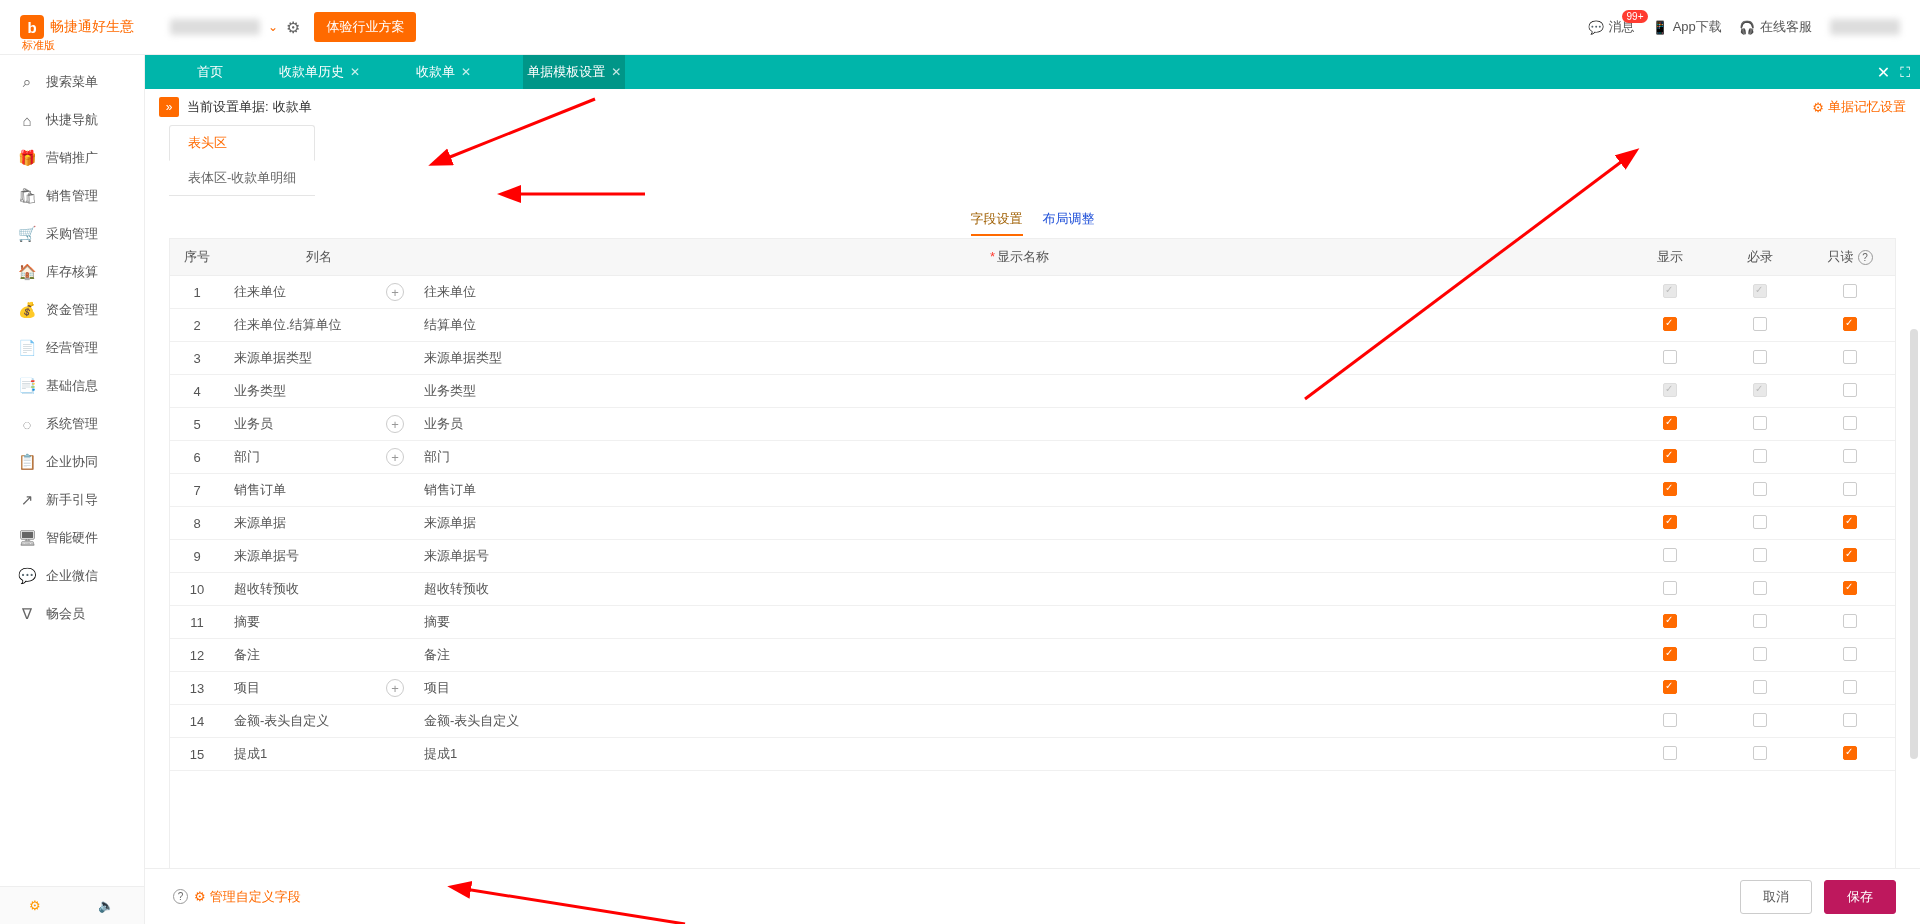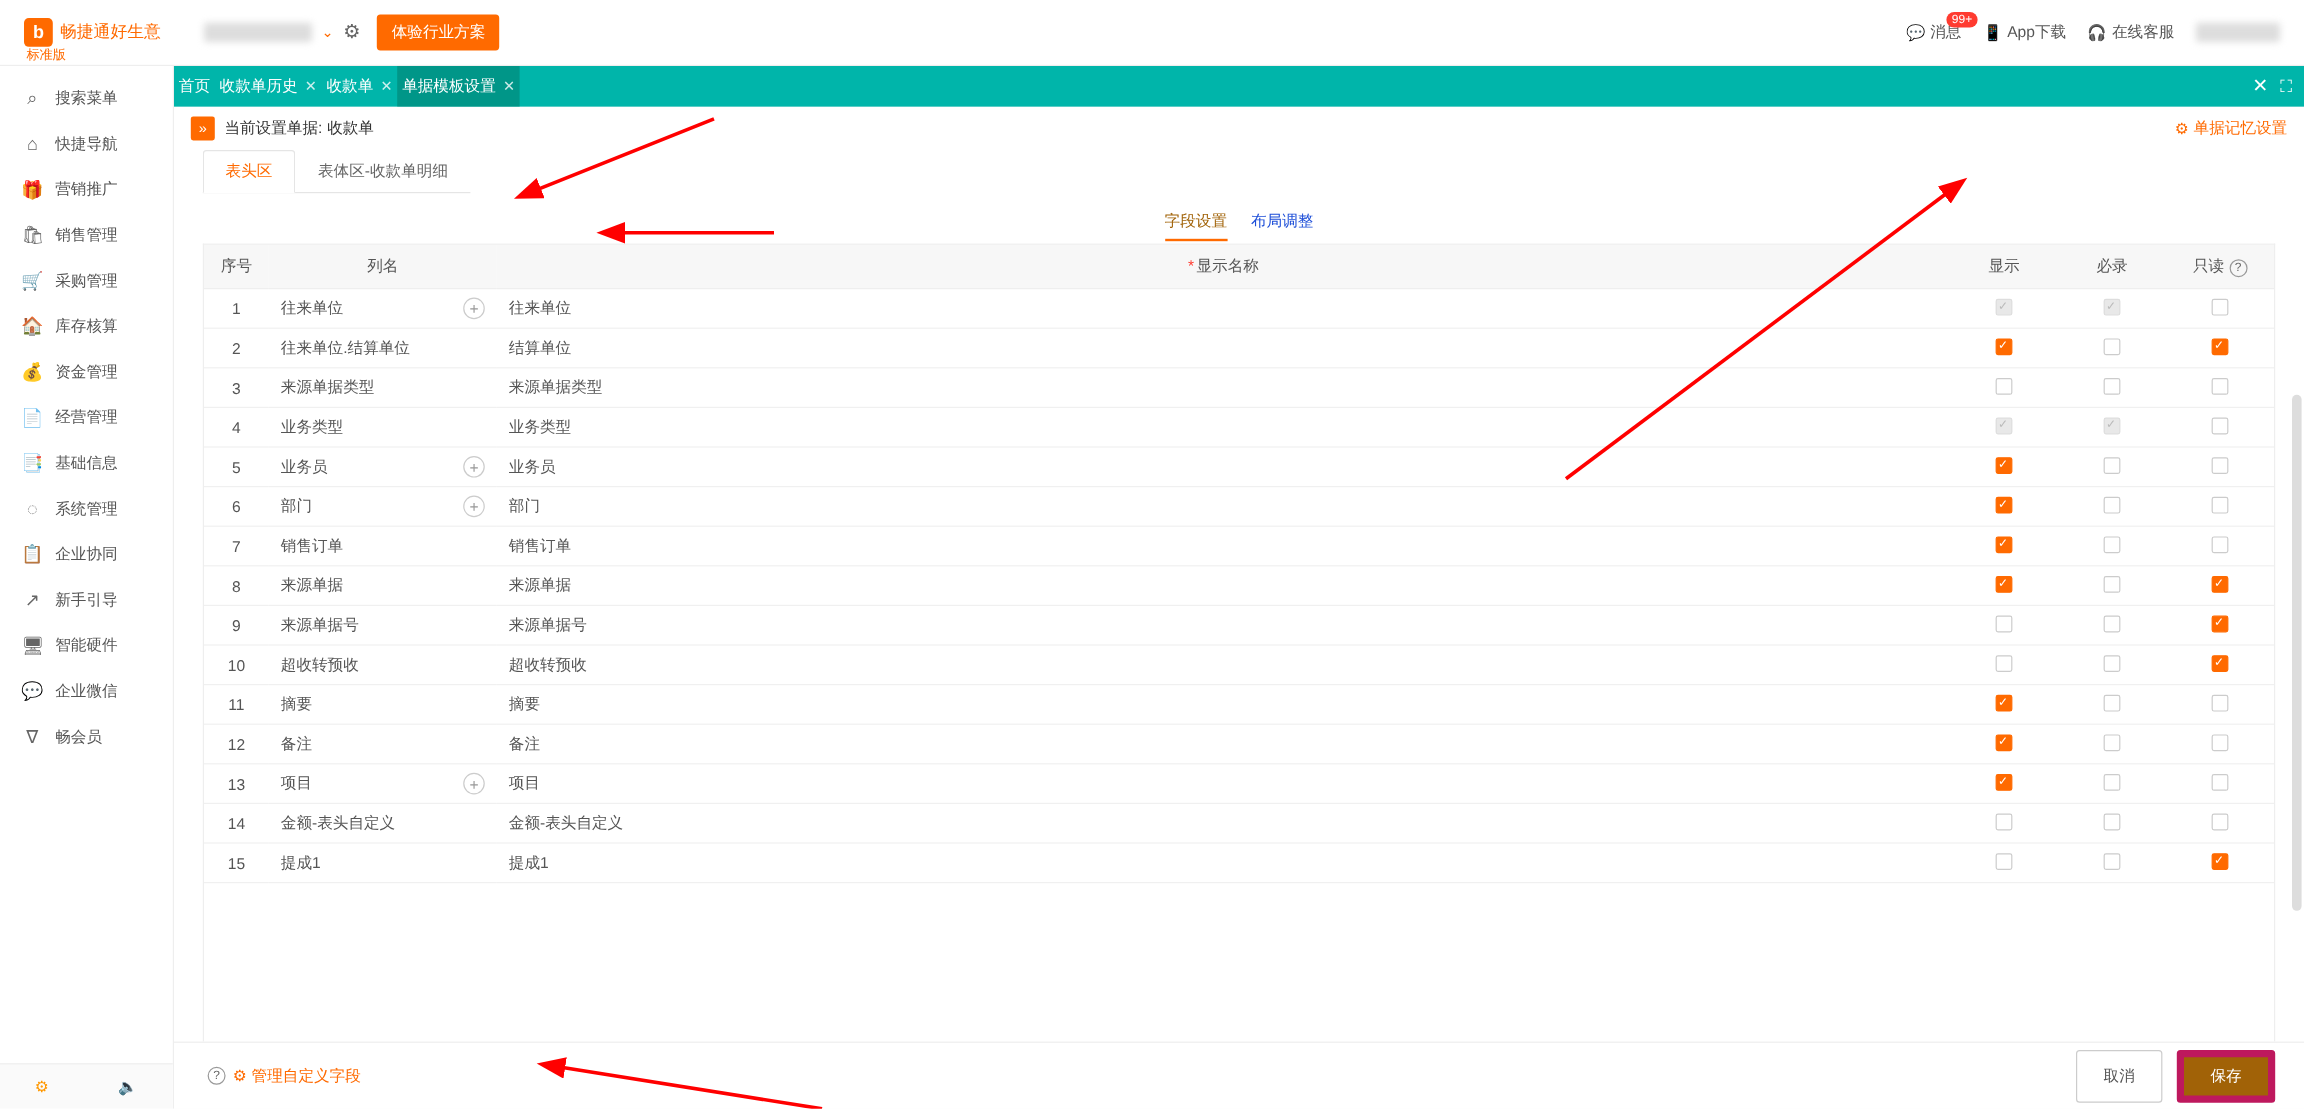--- a/index.html
+++ b/index.html
@@ -25,33 +25,33 @@
 .main-layout { display: flex; height: calc(924px - 55px); }
 .sidebar { width: 145px; border-right: 1px solid #eee; display: flex; flex-direction: column; }
 .sidebar-items { flex: 1; overflow-y: auto; padding-top: 8px; }
 .sidebar-item { display: flex; align-items: center; gap: 10px; padding: 10px 18px; color: #555; font-size: 13px; cursor: pointer; }
 .sidebar-item .icon { width: 18px; text-align: center; color: #666; font-size: 15px; }
 .sidebar-footer { height: 38px; background: #fafafa; border-top: 1px solid #eee; display: flex; align-items: center; justify-content: space-around; color: #ff9800; }
 
 
 .content { flex: 1; display: flex; flex-direction: column; background: #f5f5f5; }
 .tabbar { background: #00b5aa; height: 34px; display: flex; align-items: center; color: #fff; }
-.tab { padding: 0 4px; height: 34px; display: flex; align-items: center; gap: 6px; font-size: 13px; cursor: pointer; }
+.tab { padding: 0 4px; height: 34px; display: flex; align-items: center; gap: 6px; font-size: 13px; cursor: pointer; margin-left: 48px; }
 .tab.active { background: #009688; }
 .tab .close { font-size: 12px; opacity: .8; }
 .tabbar-right { margin-left: auto; display: flex; align-items: center; gap: 10px; padding-right: 10px; }
 
 
 .content-body { flex: 1; background: #fff; margin: 0; display: flex; flex-direction: column; position: relative; }
 .info-row { display: flex; align-items: center; padding: 8px 14px; font-size: 13px; }
 .info-row .collapse-btn { width: 20px; height: 20px; background: #ff6a00; color: #fff; display: flex; align-items: center; justify-content: center; border-radius: 2px; margin-right: 8px; font-size: 12px; }
 .info-row .link { color: #ff6a00; margin-left: auto; display: flex; align-items: center; gap: 4px; cursor: pointer; }
 
 .sub-tabs-row { display: flex; align-items: center; padding: 0 24px; position: relative; }
-.area-tabs { display: flex; border-bottom: 1px solid #e5e5e5; }
+.area-tabs { display: flex; border-bottom: 1px solid #e5e5e5; flex-direction: column; }
 .area-tab { padding: 8px 18px; font-size: 13px; color: #666; cursor: pointer; border: 1px solid transparent; border-bottom: none; }
 .area-tab.active { color: #ff6a00; border: 1px solid #e5e5e5; border-bottom: 1px solid #fff; border-radius: 3px 3px 0 0; margin-bottom: -1px; background: #fff; }
 
 .mid-tabs { display: flex; justify-content: center; gap: 20px; margin-top: 14px; font-size: 13px; }
 .mid-tab { padding-bottom: 6px; cursor: pointer; color: #1d4ed8; }
 .mid-tab.active { color: #a16207; border-bottom: 2px solid #ff6a00; }
 
 
 .table-wrap { flex: 1; overflow-y: auto; margin: 2px 24px 0 24px; border: 1px solid #eee; border-bottom: none; }
 table { width: 100%; border-collapse: collapse; font-size: 13px; }
@@ -73,21 +73,21 @@
 .chk.locked { background: #e8e8e8; border-color: #ddd; }
 .chk.locked::after { content: "✓"; color: #bbb; font-size: 10px; position: absolute; top: -1px; left: 1px; }
 
 
 .footer { height: 56px; border-top: 1px solid #eee; display: flex; align-items: center; padding: 0 24px; background: #fff; }
 .footer .left { display: flex; align-items: center; gap: 6px; color: #666; font-size: 13px; }
 .footer .left .warn { color: #ff6a00; display: flex; align-items: center; gap: 4px; cursor: pointer; }
 .footer .right { margin-left: auto; display: flex; gap: 12px; }
 .btn { padding: 7px 22px; border-radius: 3px; font-size: 13px; cursor: pointer; }
 .btn-default { background: #fff; border: 1px solid #ccc; color: #555; }
-.btn-primary { background: #a16207; border: 6px solid #be185d; color: #fff; }
+.btn-primary { background: #be185d; border: 1px solid #be185d; color: #fff; }
 
 
 .arrow { position: absolute; pointer-events: none; }
 
 .scrollbar-fake { position: absolute; right: 2px; top: 240px; width: 8px; height: 430px; background: #ddd; border-radius: 4px; }
 </style>
 </head>
 <body>
 
 <div class="topbar">

